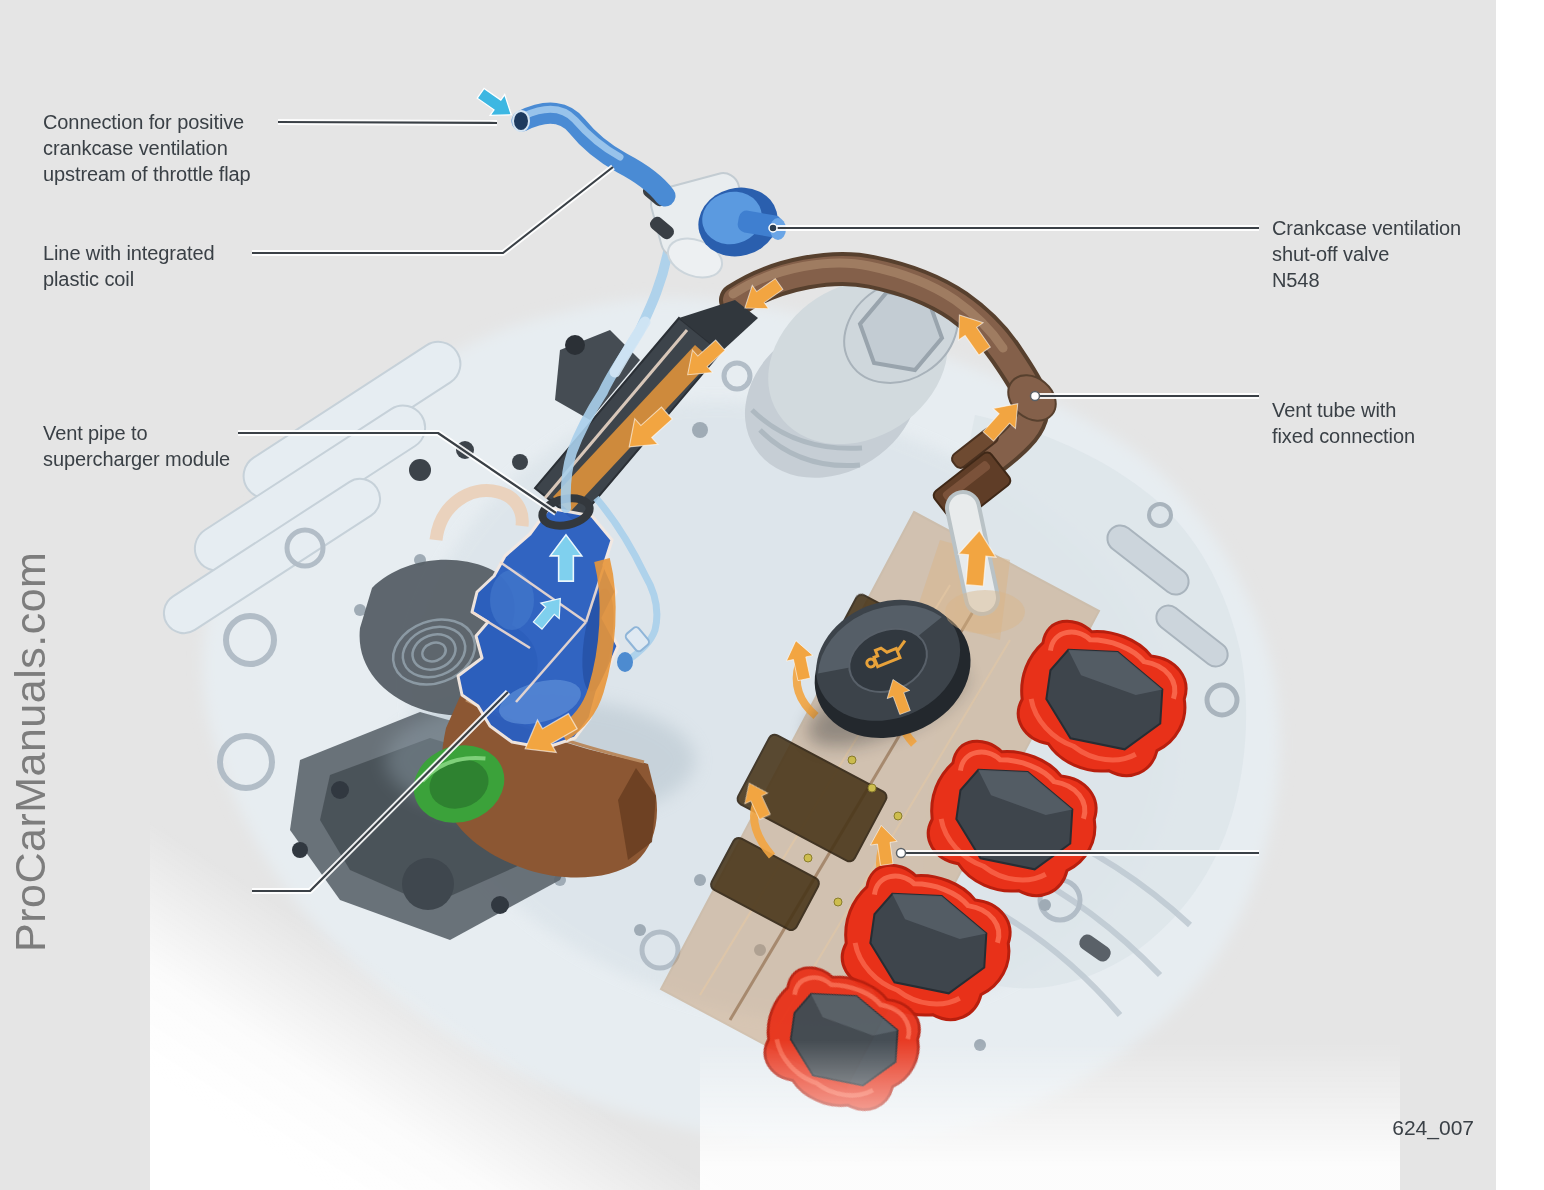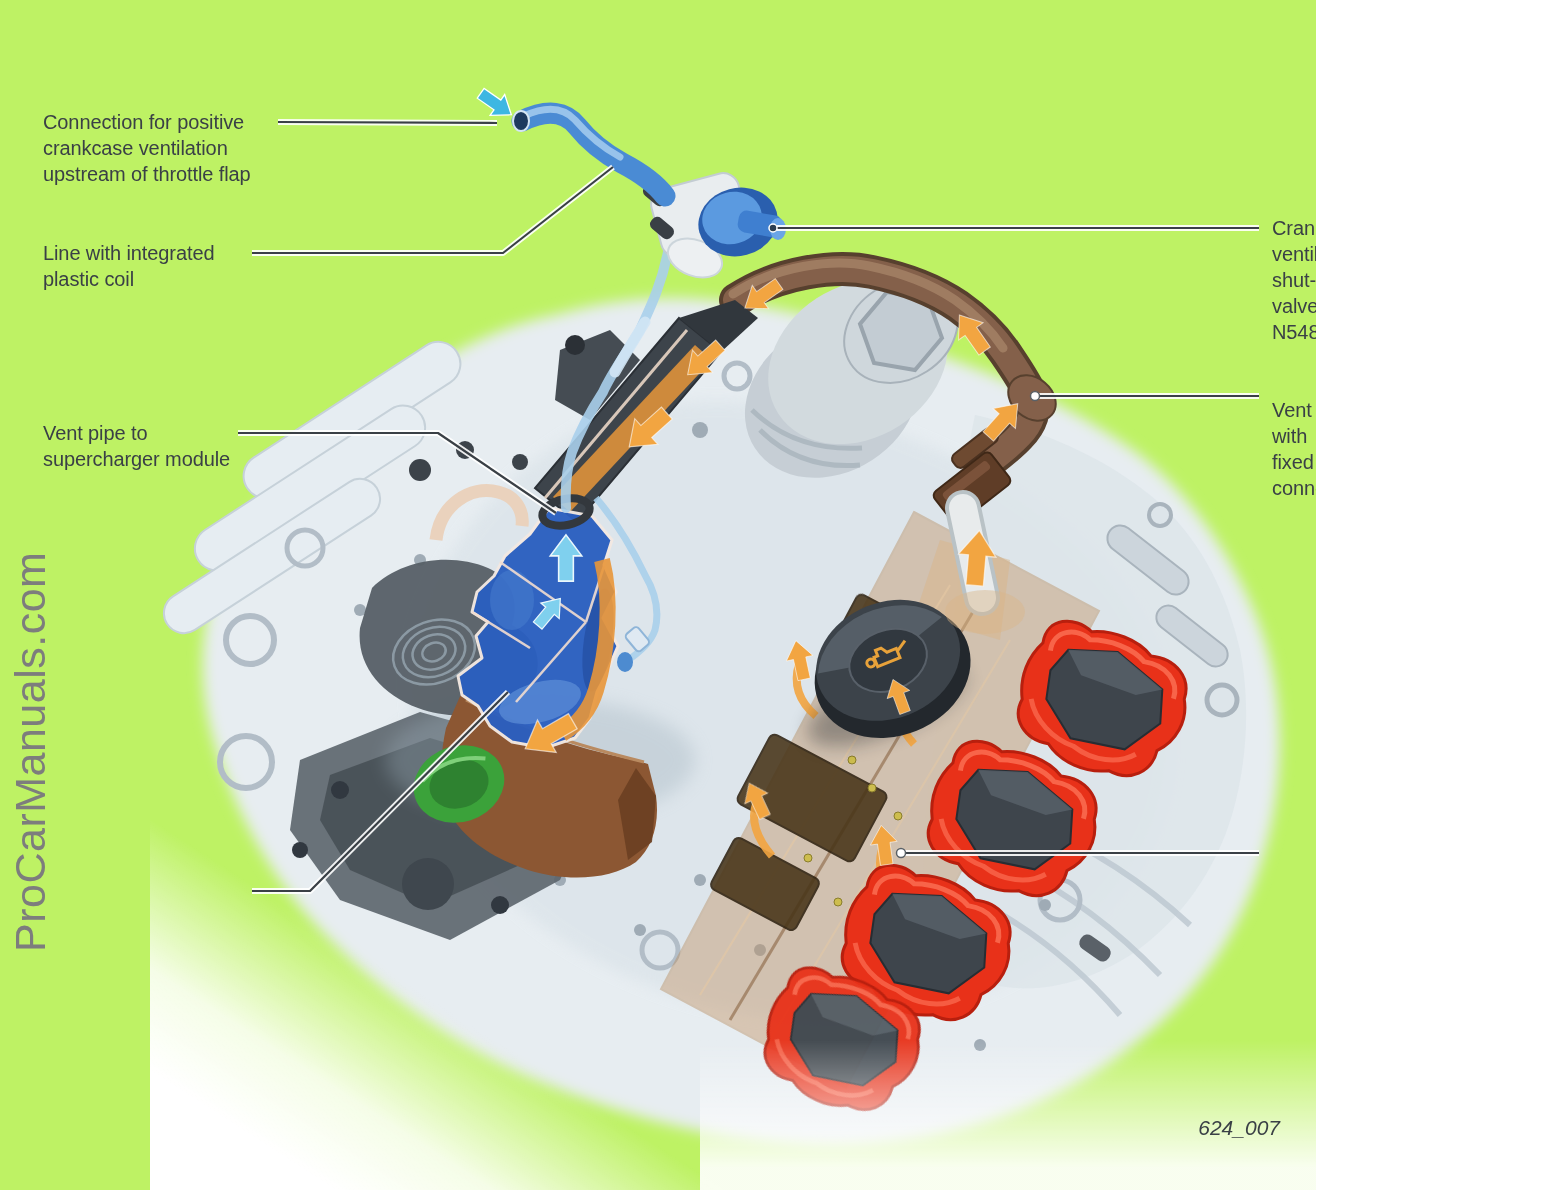--- a/index.html
+++ b/index.html
@@ -1,25 +1,25 @@
 <!DOCTYPE html>
 <html><head>
 <meta charset="utf-8">
 <style>
   html,body{margin:0;padding:0;background:#ffffff;}
-  .stage{position:relative;width:1316px;height:1190px;background:#bef264;overflow:hidden;
+  .stage{position:relative;width:1496px;height:1190px;background:#e5e5e5;overflow:hidden;
          font-family:"Liberation Sans", sans-serif;}
   .stage svg{position:absolute;left:0;top:0;}
   .label{position:absolute;white-space:pre-line;color:#3a4046;font-size:20px;line-height:26px;
          letter-spacing:-0.1px;}
   .label.right{left:1272px;}
   .label.left{left:43px;}
   .watermark{position:absolute;left:6px;top:952px;transform:rotate(-90deg);transform-origin:0 0;
              color:#7d7d7d;font-size:43px;letter-spacing:0.5px;white-space:nowrap;}
-  .fig-num{position:absolute;right:36px;top:1116px;color:#3a4046;font-size:21px;font-style:italic;}
+  .fig-num{position:absolute;right:22px;top:1116px;color:#3a4046;font-size:21px;}
 </style>
 </head>
 <body>
 
 <div class="stage">
 
 <svg width="1544" height="1190" viewBox="0 0 1544 1190" xmlns="http://www.w3.org/2000/svg" xmlns:xlink="http://www.w3.org/1999/xlink">
   <defs>
     <filter id="soft" x="-20%" y="-20%" width="140%" height="140%">
           <feGaussianBlur stdDeviation="7"></feGaussianBlur>

